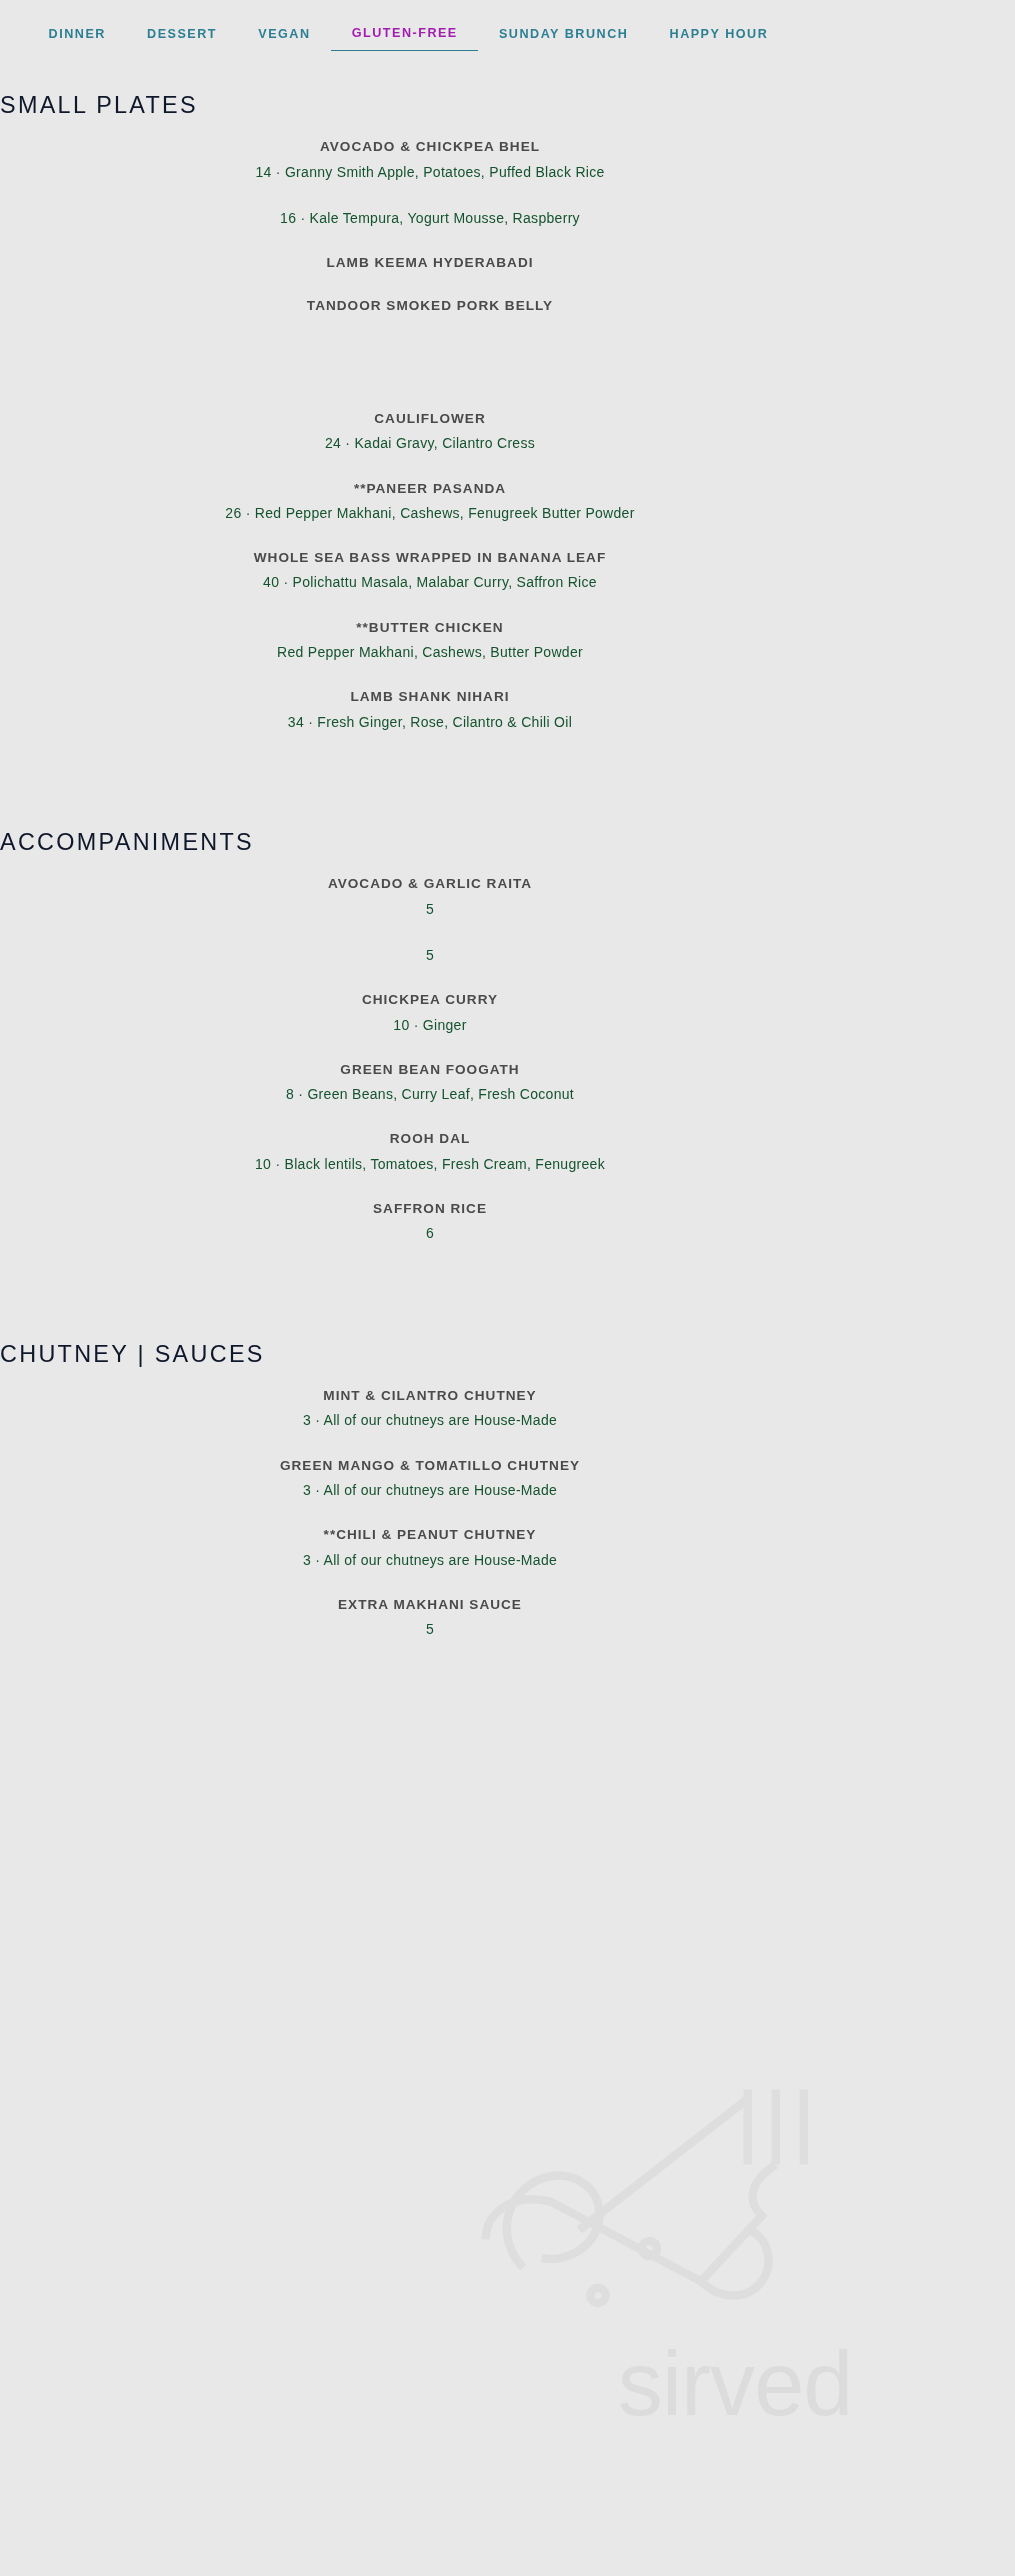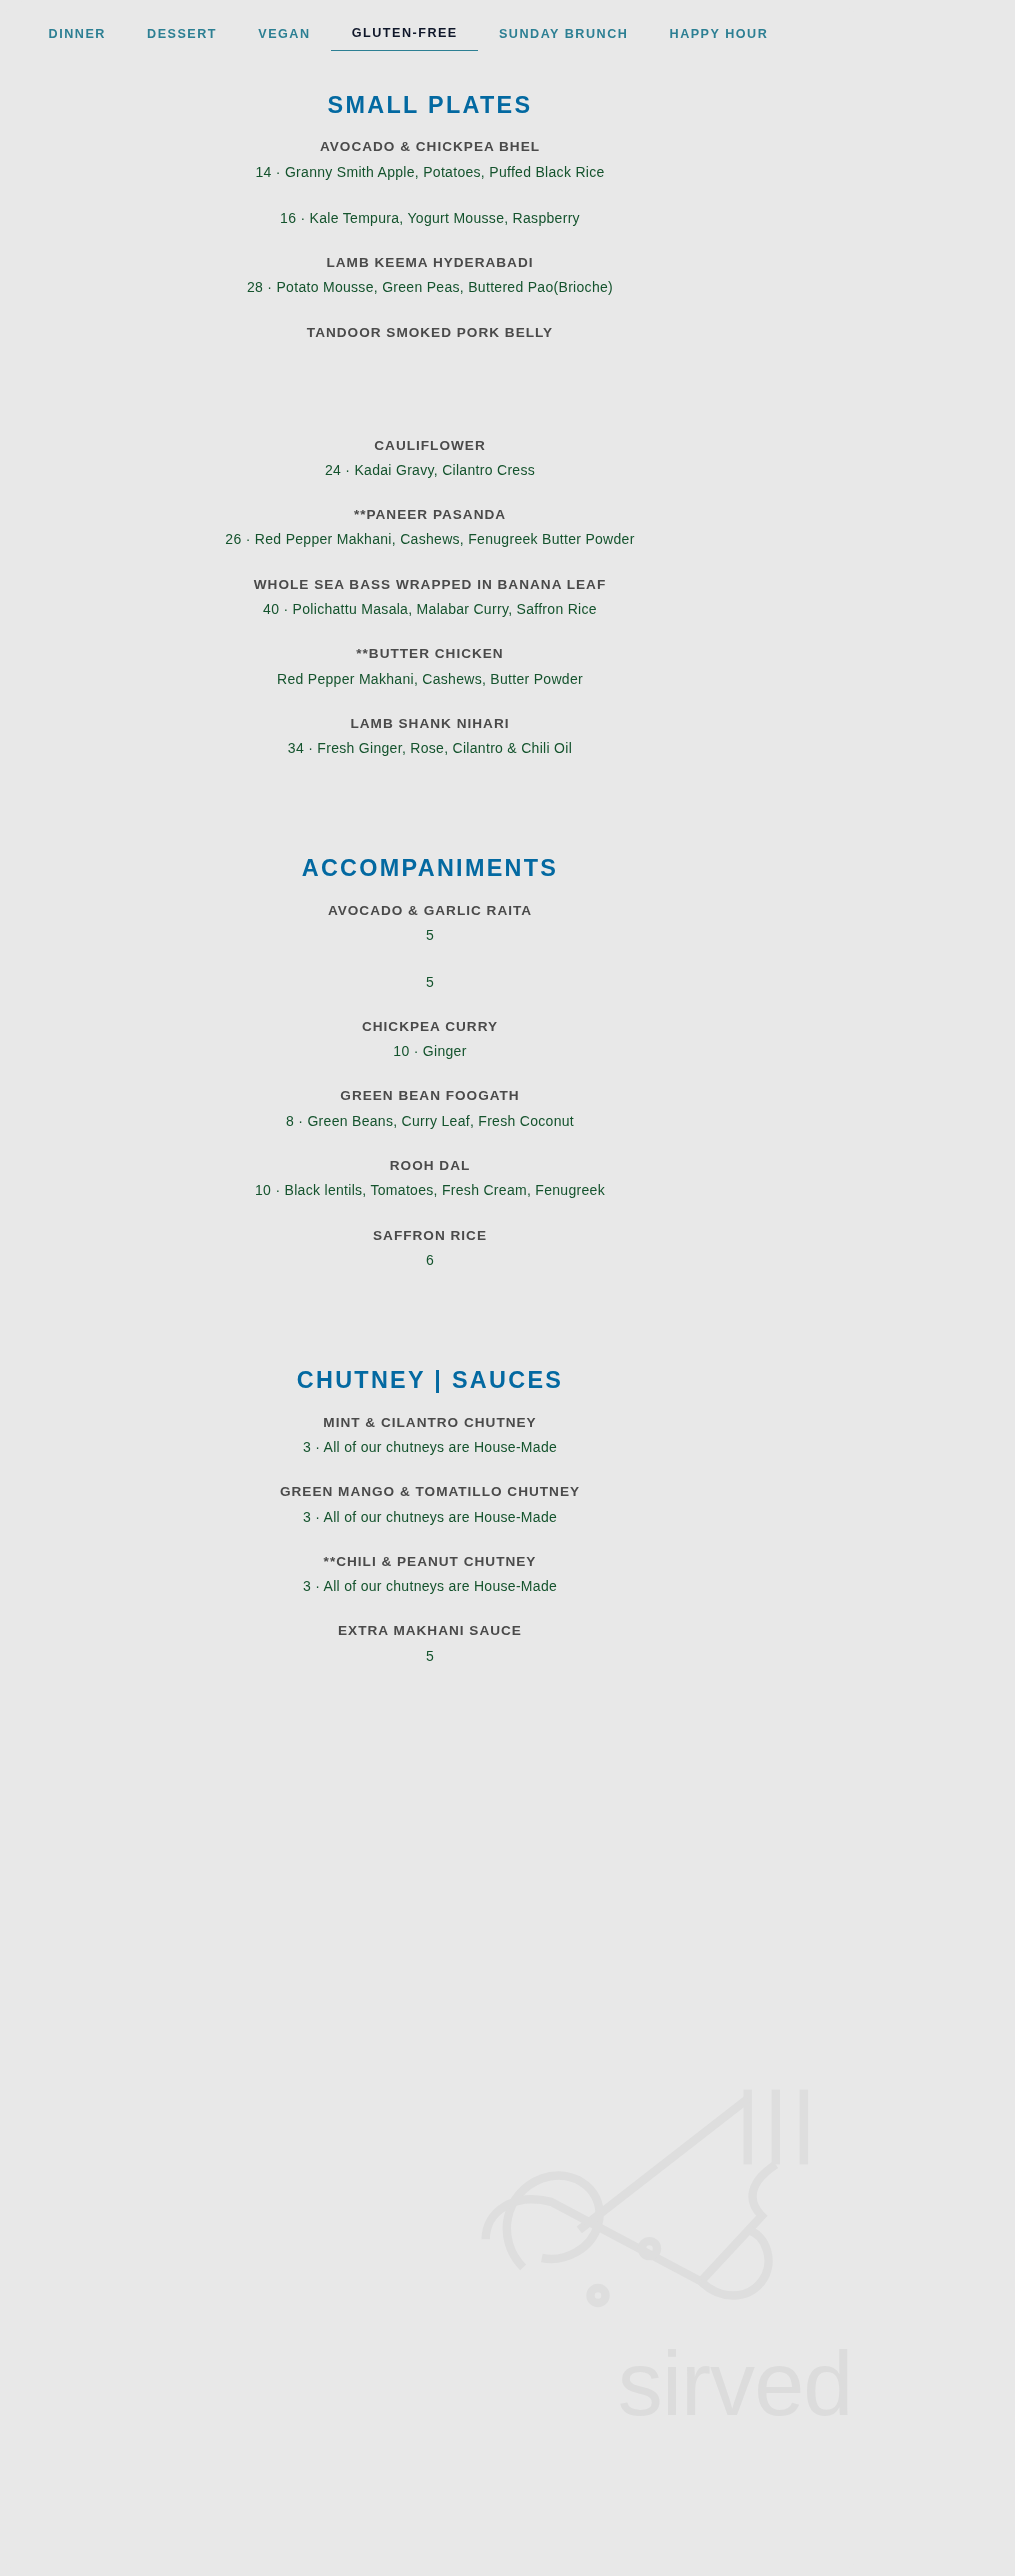--- a/index.html
+++ b/index.html
@@ -53,37 +53,36 @@
     font-size: 12.6px;
     letter-spacing: 1.5px;
     font-weight: bold;
     color: #2c7f93;
     padding: 5.6px 20.6px 9.4px 20.6px;
     text-decoration: none;
     white-space: nowrap;
     cursor: pointer;
   }
   .nav-item.active {
-    color: #0f172a;
+    color: #a21caf;
     border-bottom: 1.9px solid #2c7f93;
   }
 
   .content {
     position: relative;
     z-index: 1;
     padding: 28px 0 56px 0;
   }
 
   .section { margin-bottom: 51px; }
   .section-title {
-    text-align: center;
-    color: #0369a1;
+    color: #0f172a;
     font-size: 23.4px;
     letter-spacing: 2.3px;
-    font-weight: bold;
+    font-weight: normal;
     margin: 0 0 20.6px 0;
   }
 
   .item {
     text-align: center;
     margin: 0 0 28px 0;
     padding: 0 105px;
   }
   .item-name {
     font-size: 13.6px;
@@ -139,21 +138,20 @@
       <h2 class="section-title">SMALL PLATES</h2>
       <div class="item">
         <div class="item-name">AVOCADO &amp; CHICKPEA BHEL</div>
         <div class="item-desc">14 · Granny Smith Apple, Potatoes, Puffed Black Rice</div>
       </div>
       <div class="item">
         <div class="item-desc">16 · Kale Tempura, Yogurt Mousse, Raspberry</div>
       </div>
       <div class="item">
         <div class="item-name">LAMB KEEMA HYDERABADI</div>
-        <div class="item-desc">28 · Potato Mousse, Green Peas, Buttered Pao(Brioche)</div>
       </div>
       <div class="item">
         <div class="item-name">TANDOOR SMOKED PORK BELLY</div>
       </div>
     </div>
 
     <div class="spacer-lg"></div>
 
     <div class="section">
       <div class="item">

